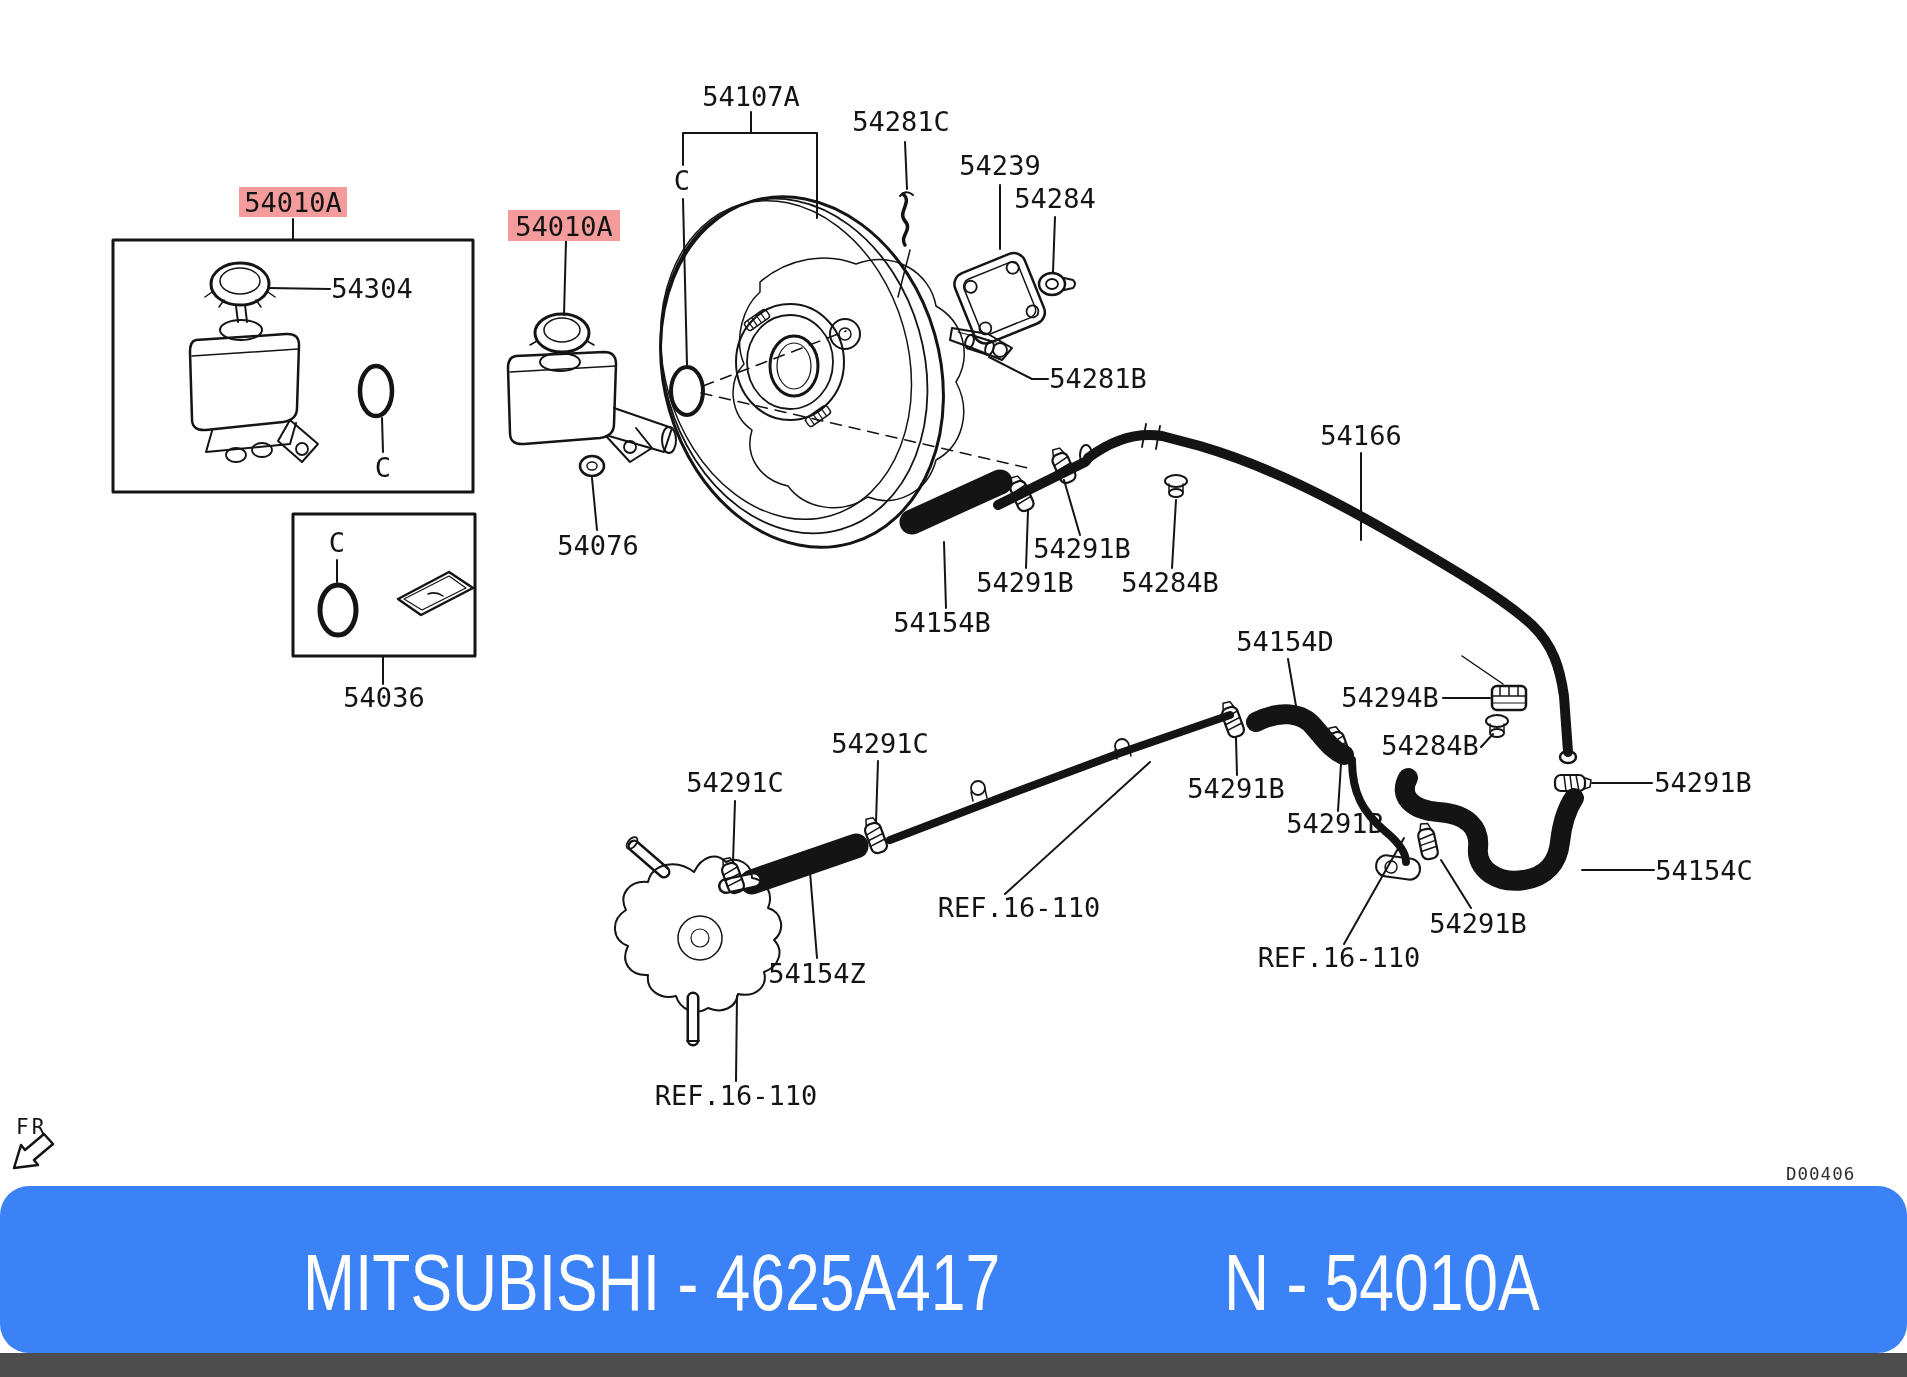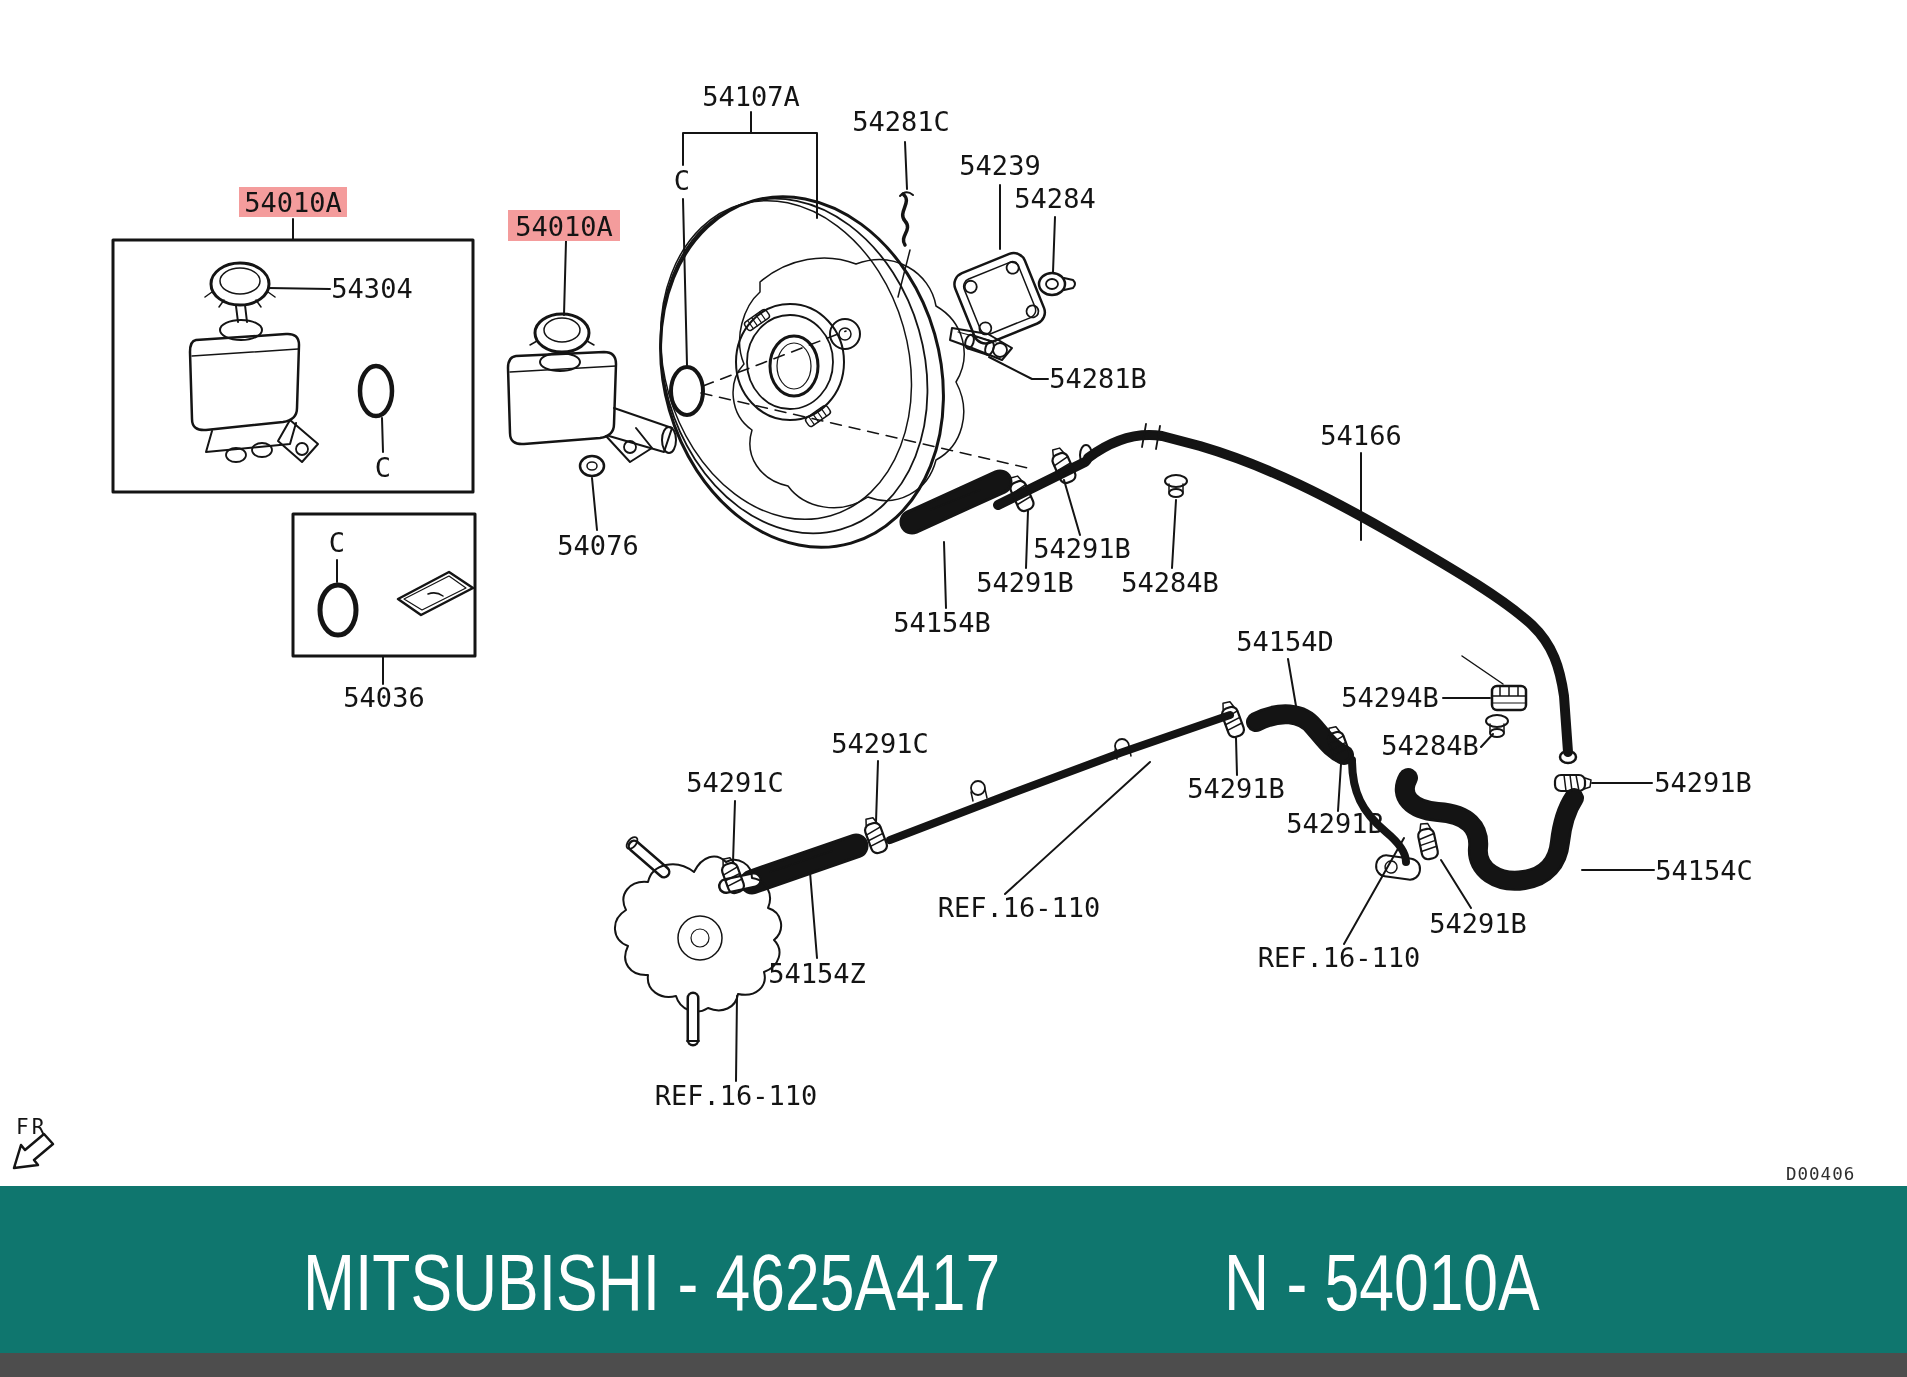--- a/index.html
+++ b/index.html
@@ -12,21 +12,21 @@
   .s4{stroke-width:4}.s45{stroke-width:4.5}.s5{stroke-width:5}
   .hoseO{stroke-width:25}.hoseI{stroke-width:19;stroke:#fff}
   .hose2O{stroke-width:20}.hose2I{stroke-width:15;stroke:#fff}
   .pipeO{stroke-width:8}.pipeI{stroke-width:4.5;stroke:#fff}
   .p166O{stroke-width:10}.p166I{stroke-width:6;stroke:#fff}
   .dash{stroke-dasharray:11 8;stroke-width:1.6}
   .lbl{font-family:"DejaVu Sans Mono",monospace;font-size:27px;fill:#141414;stroke:none;letter-spacing:0px;}
   .lblsm{font-family:"DejaVu Sans Mono",monospace;font-size:17.5px;fill:#2e2e2e;stroke:none;letter-spacing:1px;}
   .frt{font-family:"DejaVu Sans Mono",monospace;font-size:21px;fill:#141414;stroke:none;letter-spacing:3px;}
   .hl{fill:#f49c9c;stroke:none;}
-  .banner{position:absolute;top:1186px;left:0;width:1907px;height:167px;background:#0f766e;}
+  .banner{position:absolute;top:1186px;left:0;width:1907px;height:167px;background:#3b82f6;border-radius:29px;}
   .banner span{position:absolute;top:57px;color:#ffffff;font-family:"Liberation Sans",sans-serif;
                font-size:80px;line-height:1;transform:scaleX(0.78);transform-origin:0 50%;
                white-space:nowrap;font-weight:400;}
   .bl{left:303px}.br{left:1224px}
   .banner-strip{position:absolute;top:1353px;left:0;width:1907px;height:24px;background:#4d4d4d;}
 </style>
 </head>
 <body>
 
 <div class="stage">

